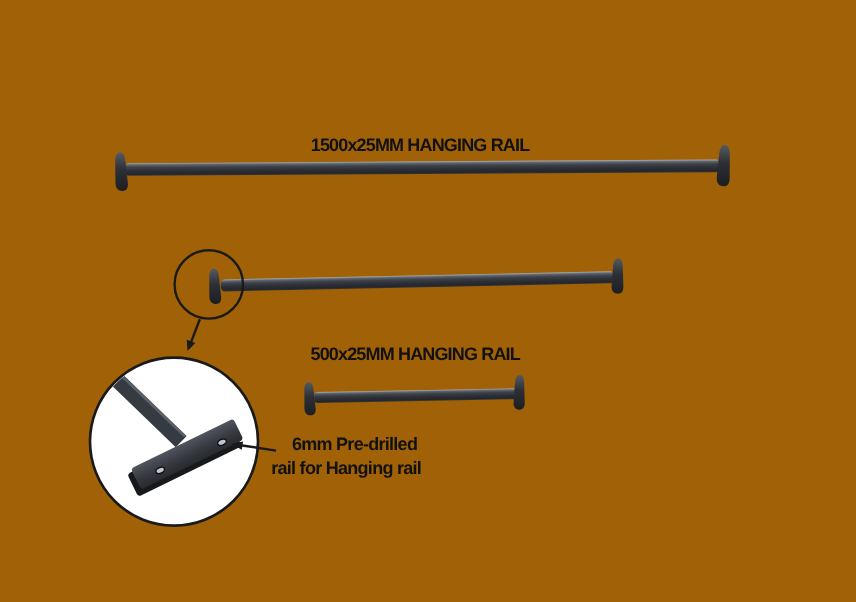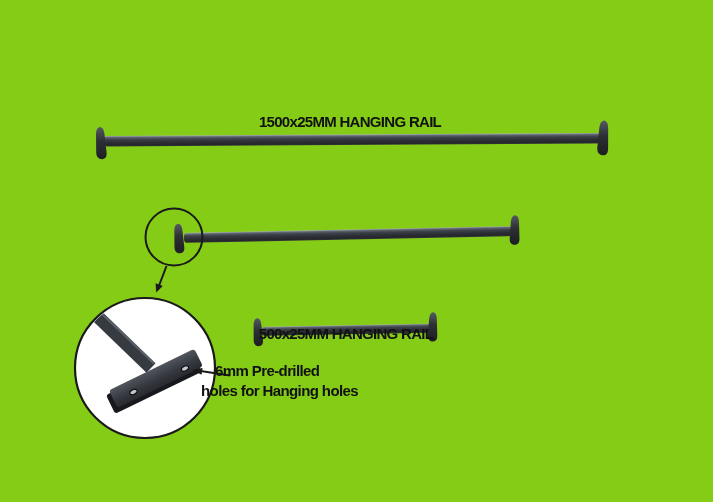--- a/index.html
+++ b/index.html
@@ -1,36 +1,37 @@
 <!DOCTYPE html>
 <html><head>
 <meta charset="utf-8">
 <style>
   html, body { margin: 0; padding: 0; }
   body { font-family: "Liberation Sans", sans-serif; background: #ffffff; }
   #stage {
     position: relative;
     width: 713px;
     height: 502px;
-    background: #84cc16;
+    background: #a16207;
     overflow: hidden;
+    text-align: center;
   }
   #gfx { position: absolute; left: 0; top: 0; }
   .rail-label {
     position: absolute;
     transform: translateX(-50%);
     font-weight: bold;
     font-size: 15px;
     letter-spacing: -0.7px;
     color: #111111;
     white-space: nowrap;
   }
   .callout-text {
     position: absolute;
-    left: 201px;
+    left: 226px;
     top: 361px;
     font-weight: bold;
     font-size: 15px;
     letter-spacing: -0.6px;
     line-height: 20px;
     color: #111111;
     white-space: nowrap;
   }
   .callout-text .l1 { display: block; padding-left: 14px; }
   .callout-text .l2 { display: block; }
@@ -107,20 +108,20 @@
       <circle cx="145" cy="368" r="70" fill="none" stroke-width="2.2" stroke="#1a1a1a"></circle>
     </g>
 
     <g>
       <line x1="230" y1="375.5" x2="199" y2="370.8" stroke-width="2" stroke="#1a1a1a"></line>
       <polygon points="192.5,369.8 202.6,367.9 201.5,374.8" fill="#1a1a1a"></polygon>
     </g>
   </svg>
 
   <div class="rail-label" style="left:350px; top:113px;">1500x25MM HANGING RAIL</div>
-  <div class="rail-label" style="left:346px; top:287px;margin-top:38px;">500x25MM HANGING RAIL</div>
+  <div class="rail-label" style="left:346px; top:287px;">500x25MM HANGING RAIL</div>
 
   <div class="callout-text">
     <span class="l1">6mm Pre-drilled</span>
-    <span class="l2">holes for Hanging holes</span>
+    <span class="l2">rail for Hanging rail</span>
   </div>
 
 </div>
 
 </body></html>

